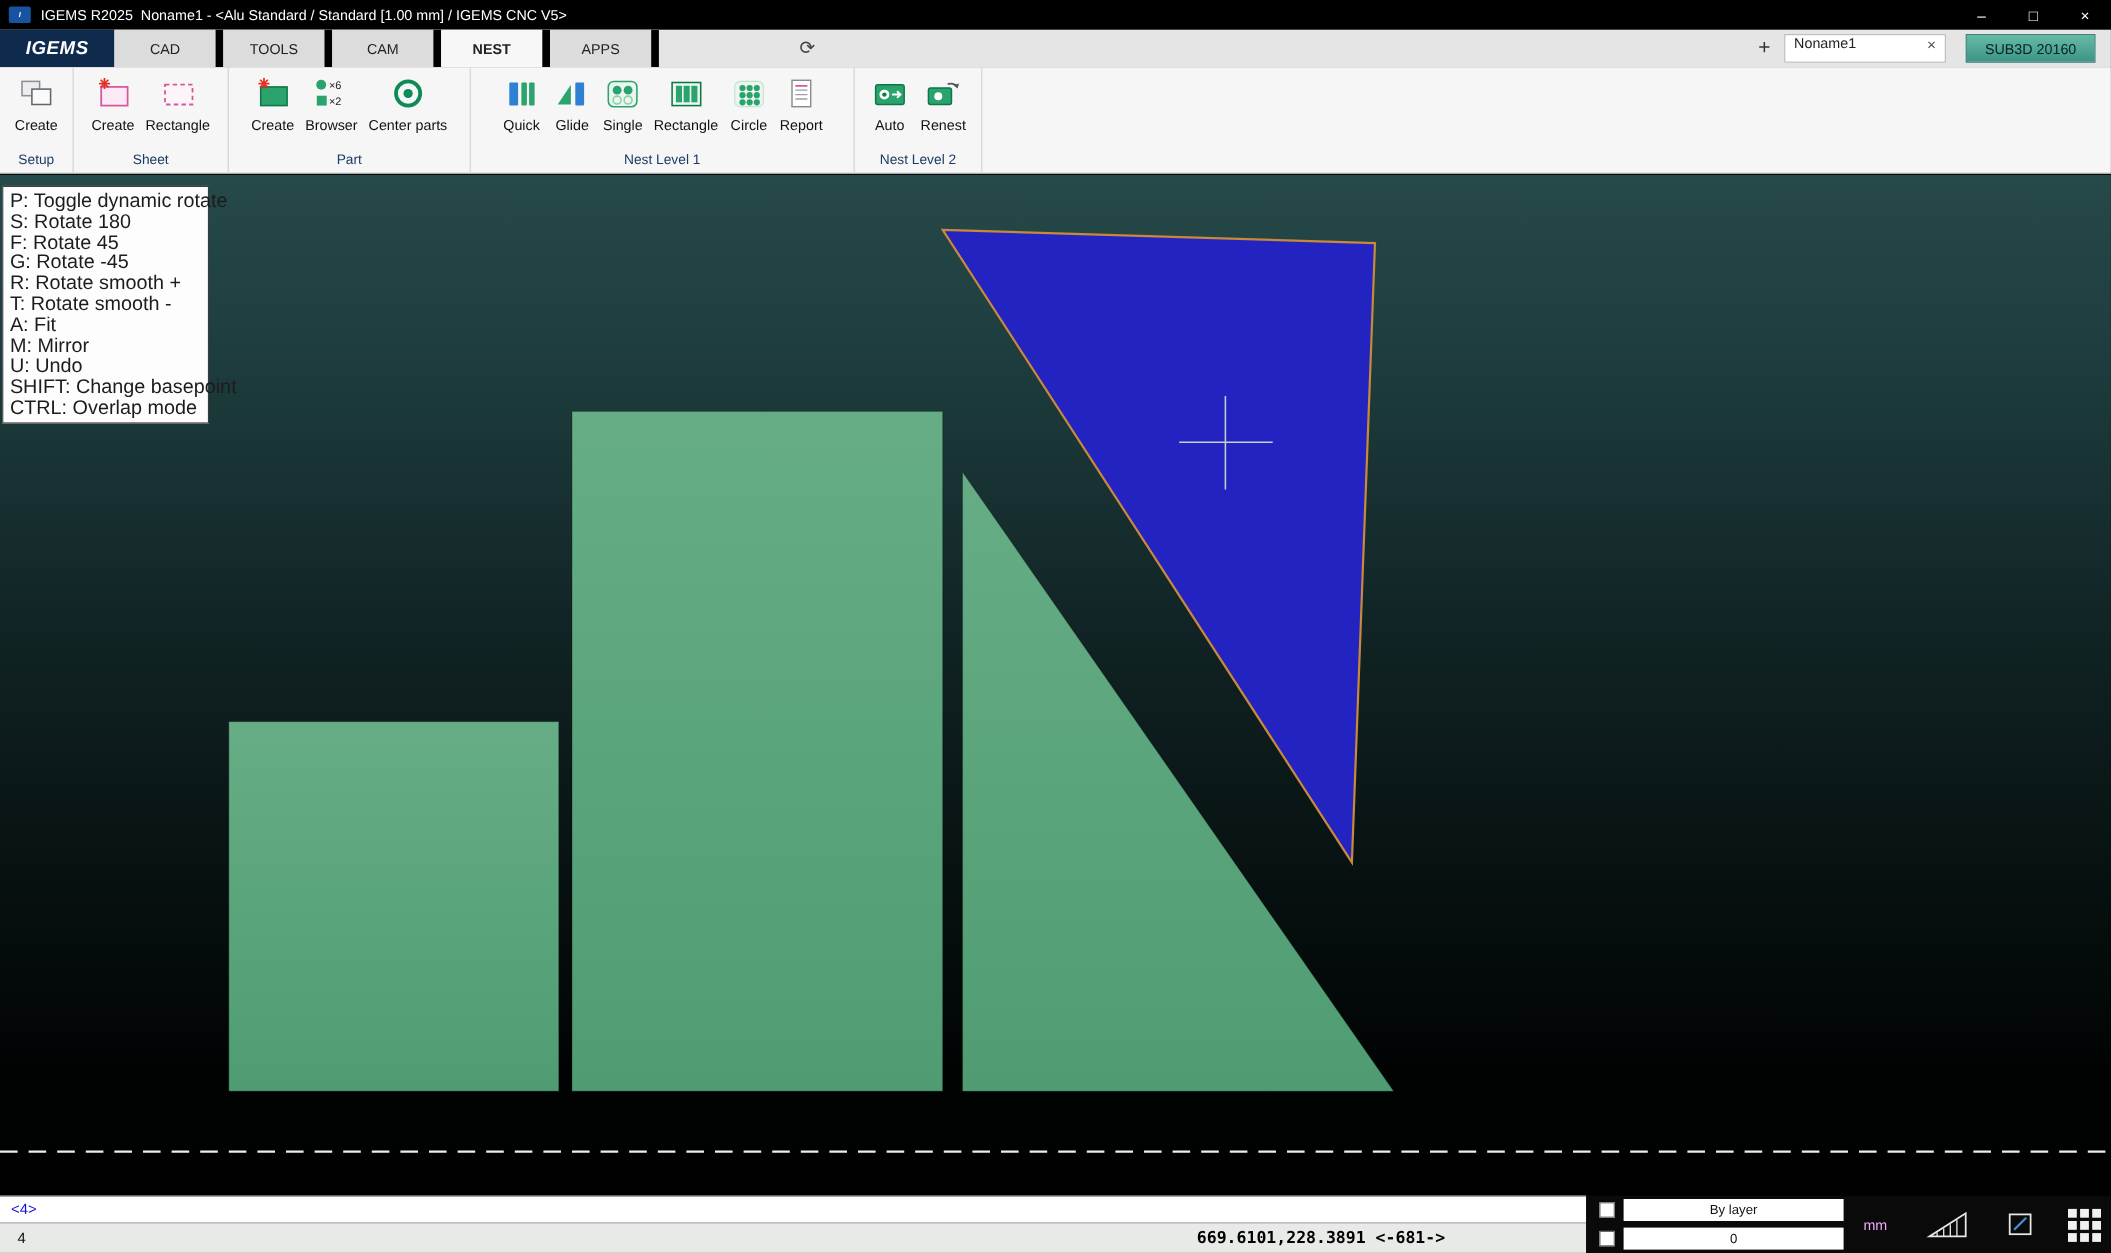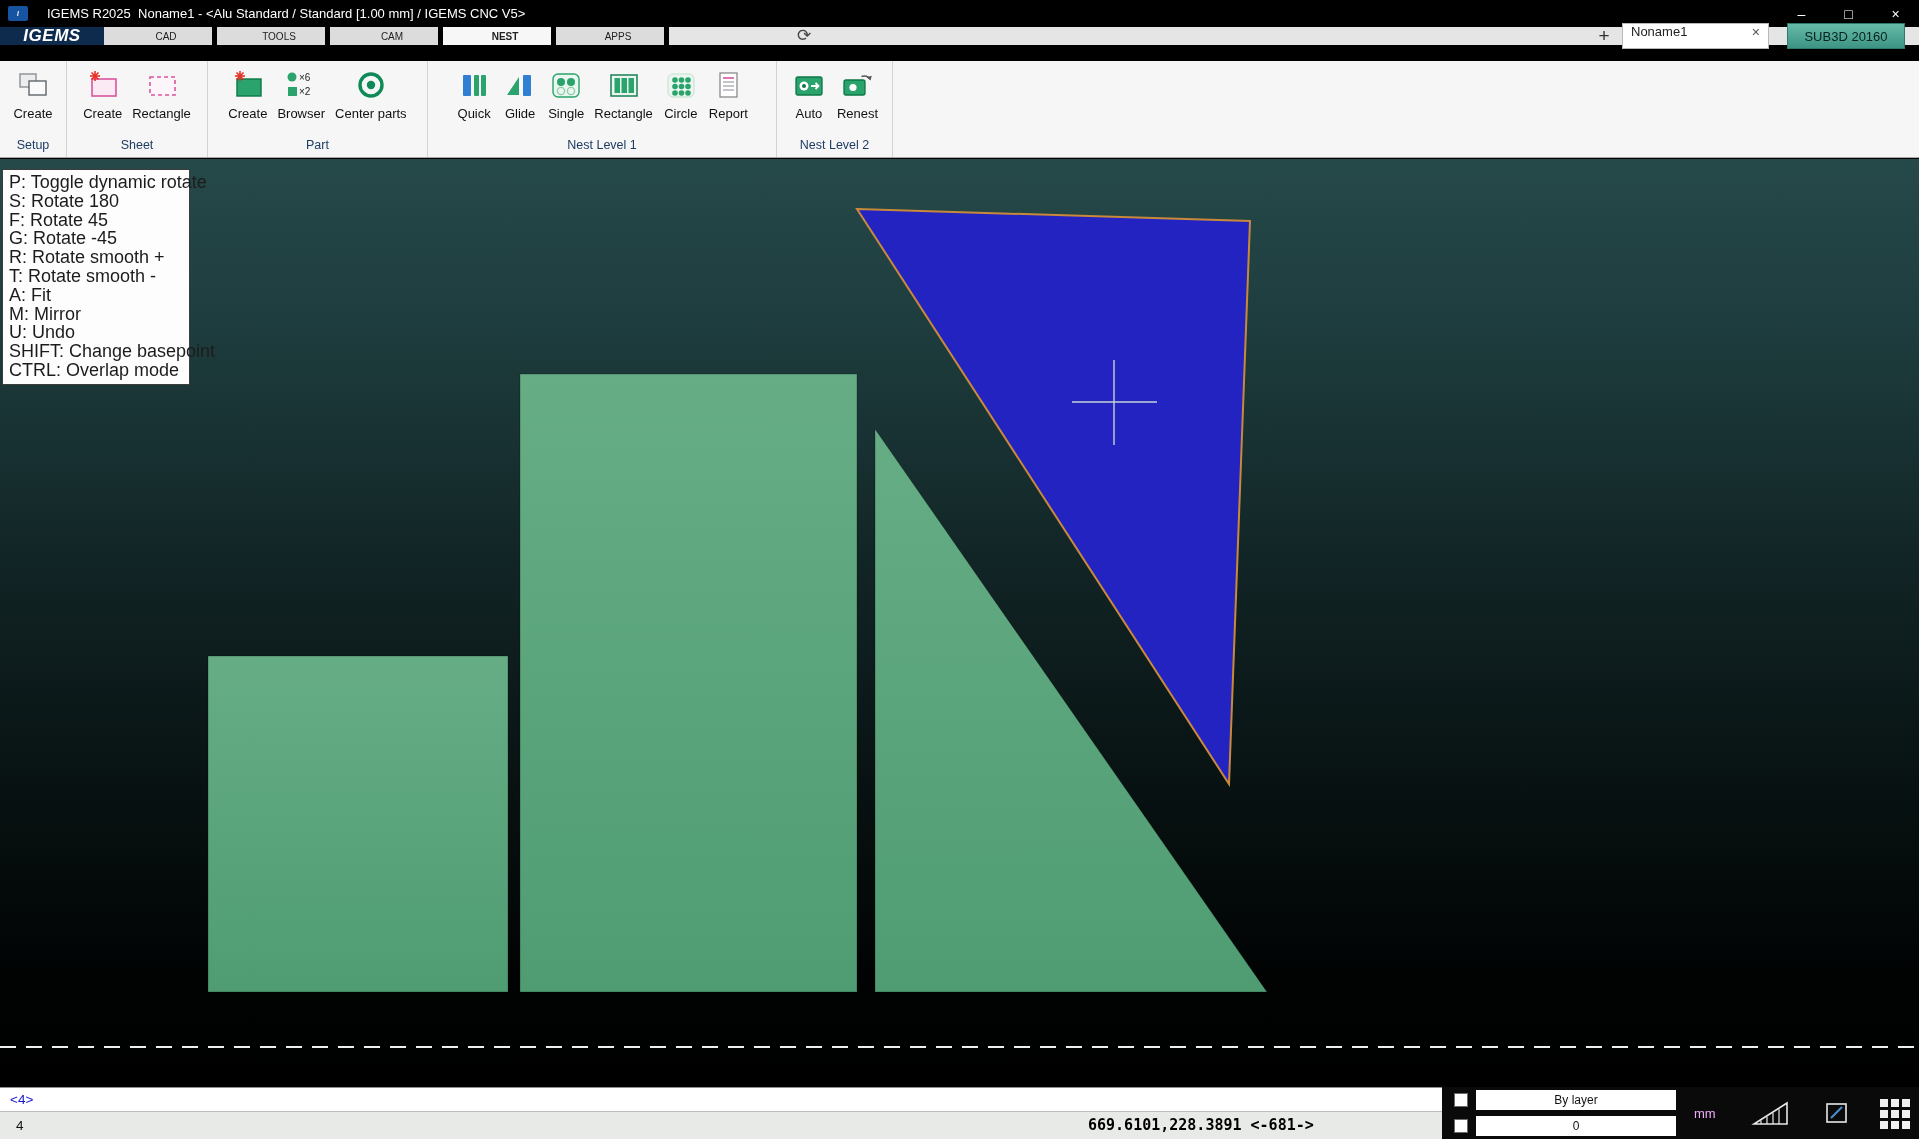--- a/index.html
+++ b/index.html
@@ -3,36 +3,36 @@
 <meta charset="utf-8">
 <style>
   html,body { margin:0; padding:0; }
   body {
     width:1919px; height:1139px; position:relative; overflow:hidden;
     background:#000; font-family:"Liberation Sans", sans-serif;
   }
 
   
   .titlebar { position:absolute; top:0; left:0; width:1919px; height:27px; background:#000;
-    display:flex; align-items:center; color:#fff;gap:10px; }
+    display:flex; align-items:center; color:#fff; }
   .app-icon { width:20px; height:15px; margin-left:8px; background:#1653a0; border-radius:2px;
     color:#fff; font-size:6.5px; font-weight:bold; font-style:italic;
     display:flex; align-items:center; justify-content:center; }
   .title-text { margin-left:9px; font-size:13px; white-space:pre; }
   .win-controls { margin-left:auto; display:flex; height:100%; }
   .win-btn { width:47px; height:100%; display:flex; align-items:center; justify-content:center;
     color:#fff; font-size:14px; }
 
   
-  .tabstrip { position:absolute; top:27px; left:0; width:1919px; height:18px; background:#e5e5e5;
+  .tabstrip { position:absolute; top:27px; left:0; width:1919px; height:34px; background:#e5e5e5;
     display:flex; align-items:stretch; }
   .logo-block { width:104px; background:#0e2a4d; color:#fff; font-style:italic; font-weight:bold;
     font-size:17px; letter-spacing:.5px; display:flex; align-items:center; justify-content:center; }
-  .rtab { width:92px; display:flex; align-items:center; justify-content:center; font-size:10px;
-    color:#222; background:#dcdcdc; border-right:5px solid #000000;padding-left:16px; }
+  .rtab { width:92px; display:flex; align-items:center; justify-content:center; font-size:13px;
+    color:#222; background:#dcdcdc; border-right:7px solid #000000; }
   .rtab.active { background:#f7f7f7; font-weight:bold; }
   .refresh-btn { margin-left:122px; align-self:center; width:26px; height:26px; text-align:center;
     font-size:17px; line-height:26px; color:#444; }
   .tab-right { margin-left:auto; display:flex; align-items:center; margin-right:14px; }
   .add-tab { width:24px; text-align:center; font-size:19px; color:#333; }
   .doc-tab { width:147px; height:26px; background:#fff; border:1px solid #b9b9b9; box-sizing:border-box;
     display:flex; align-items:flex-start; font-size:13px; color:#222; padding:0 8px; margin-left:6px; }
   .doc-close { margin-left:auto; color:#555; font-size:14px; }
   .post-btn { width:118px; height:26px; margin-left:18px; box-sizing:border-box;
     background:linear-gradient(#66bba7,#3d9484); border:1px solid #2d7a6c;

